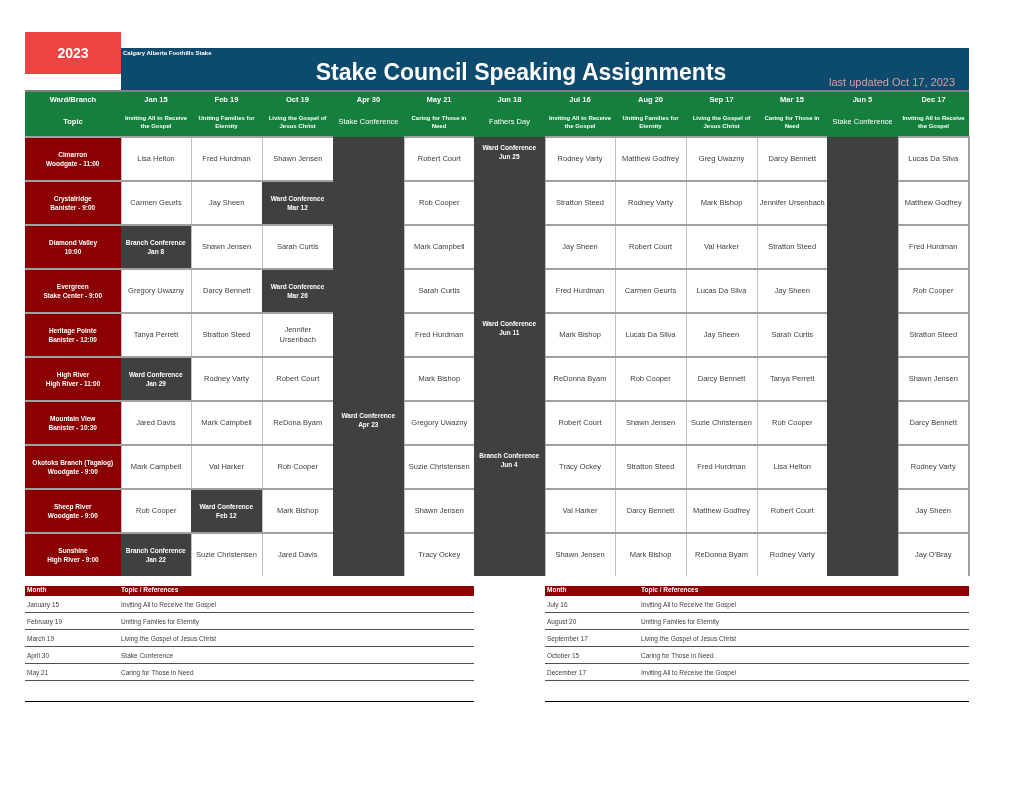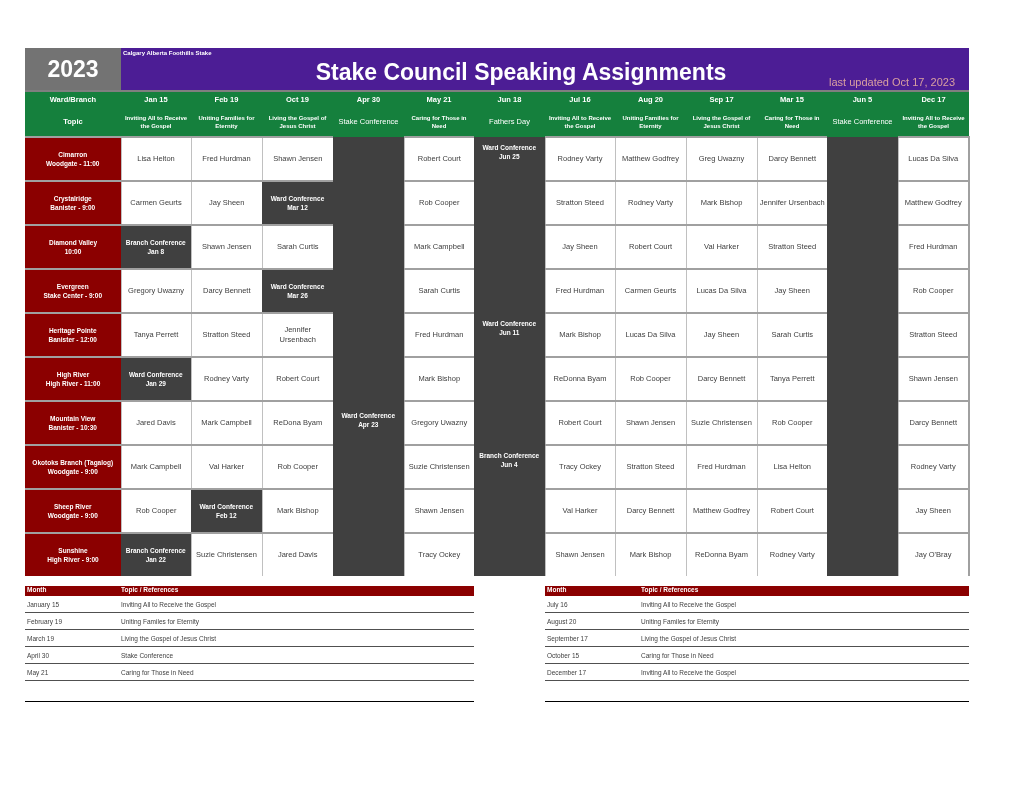--- a/index.html
+++ b/index.html
@@ -1,19 +1,19 @@
 <!DOCTYPE html>
 <html><head>
 <meta charset="utf-8">
 <style>
   html, body { margin:0; padding:0; background:#ffffff; }
   body { width:1024px; height:791px; position:relative; font-family:"Liberation Sans", sans-serif; overflow:hidden; }
 
-  .year-box { position:absolute; left:25px; top:48px; width:96px; height:42px; background:#737373; color:#fff; font-weight:bold; font-size:23px; display:flex; align-items:center; justify-content:center; }
-  .title-box { position:absolute; left:121px; top:48px; width:848px; height:42px; background:#4c1d95; color:#fff; }
+  .year-box { position:absolute; left:25px; top:32px; width:96px; height:42px; background:#ef4444; color:#fff; font-weight:bold; font-size:14px; display:flex; align-items:center; justify-content:center; }
+  .title-box { position:absolute; left:121px; top:48px; width:848px; height:42px; background:#0c4a6e; color:#fff; }
   .stake-name { position:absolute; left:2px; top:2px; font-size:6px; font-weight:bold; }
   .main-title { position:absolute; left:0; width:800px; top:11px; text-align:center; font-size:23px; font-weight:bold; }
   .updated { position:absolute; right:14px; bottom:2px; font-size:11px; color:#d9a0a0; }
 
   table.sched { position:absolute; left:25px; top:90px; border-collapse:collapse; table-layout:fixed; width:944px; }
   table.sched td, table.sched th { padding:0; text-align:center; vertical-align:middle; overflow:hidden; }
   .hdr { background:#15803d; color:#fff; font-weight:bold; }
   .hdr-date { height:15px; font-size:7.5px; border-top:2px solid #7f7f7f; }
   .hdr-topic { height:29px; font-size:6px; line-height:8px; }
   .hdr-topic.big { font-size:7.5px; line-height:10px; font-weight:normal; }

